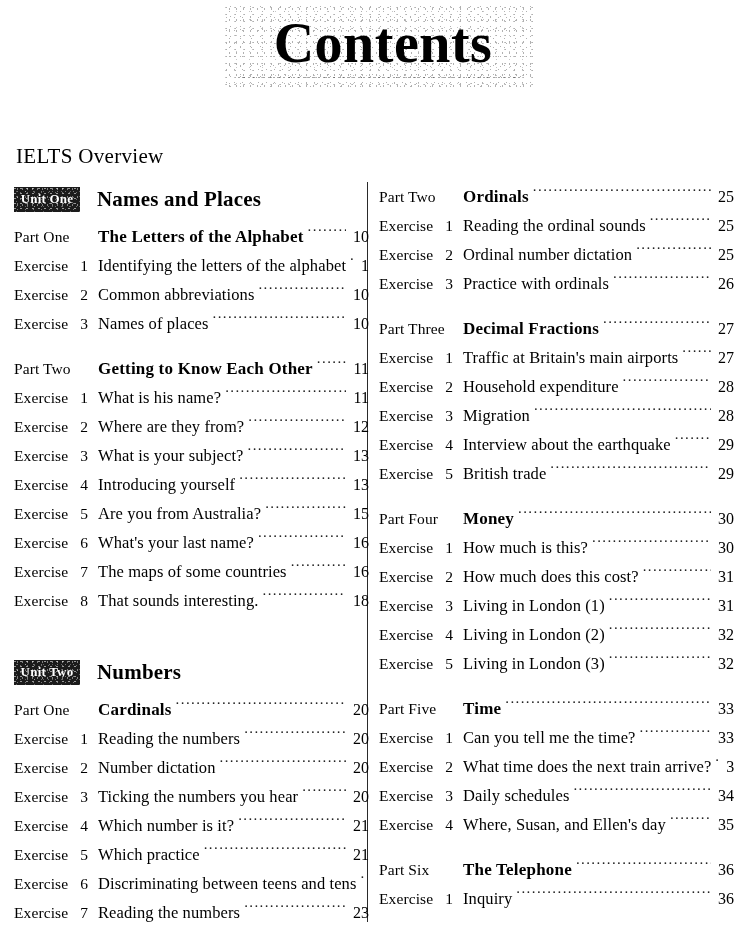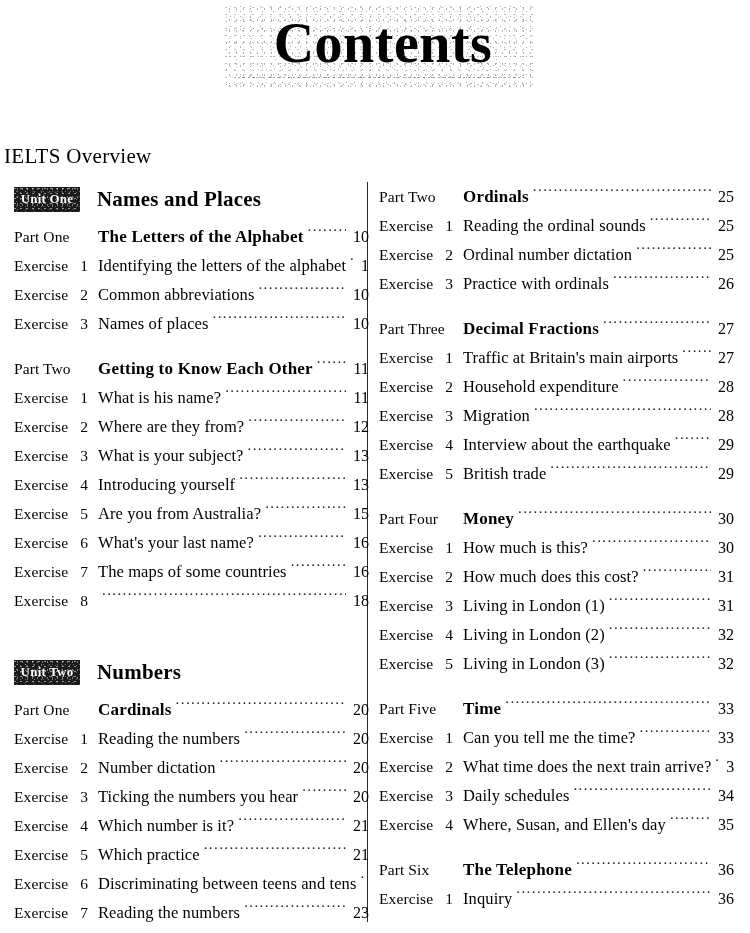--- a/index.html
+++ b/index.html
@@ -59,21 +59,21 @@
     font-weight: bold;
     letter-spacing: 0.5px;
     line-height: 62px;
     padding-top: 8px;
     margin-left: 16px;
   }
 
   
   .overview {
     position: absolute;
-    left: 4px;
+    left: 16px;
     top: 144px;
     font-size: 21px;
     letter-spacing: .3px;
   }
 
   
   .columns {
     position: absolute;
     left: 0;
     top: 182px;
@@ -308,20 +308,21 @@
         <div class="label"><span>Exercise</span> <span class="num">7</span></div>
         <div class="entry">
           <span class="etext">The maps of some countries</span>
           <span class="leader"></span>
           <span class="pageno">16</span>
         </div>
       </div>
       <div class="row">
         <div class="label"><span>Exercise</span> <span class="num">8</span></div>
         <div class="entry">
+          <span class="etext">That sounds interesting.</span>
           <span class="leader"></span>
           <span class="pageno">18</span>
         </div>
       </div>
       <div class="unit-gap"></div>
       <div class="unit-head">
         <span class="unit-badge">Unit Two</span>
         <span class="unit-title">Numbers</span>
       </div>
       <div class="row part">

